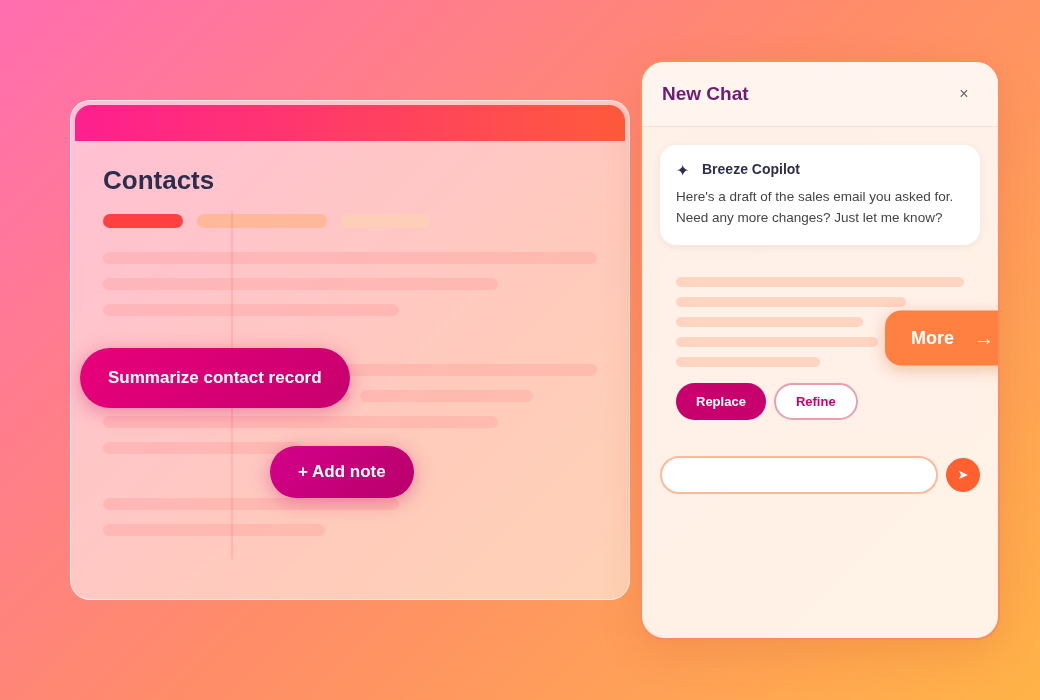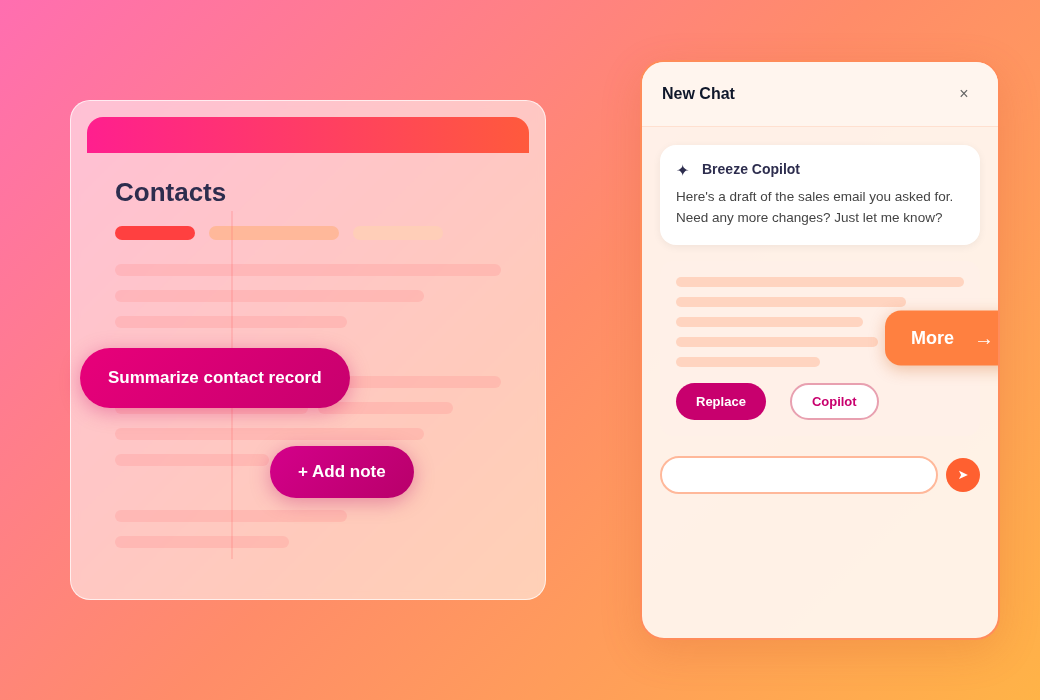--- a/index.html
+++ b/index.html
@@ -20,26 +20,26 @@
       position: relative;
       width: 960px;
       height: 620px;
     }
 
     
     .contacts-card {
       position: absolute;
       left: 30px;
       top: 60px;
-      width: 476px;
+      width: 560px;
       height: 500px;
       background: rgba(255, 255, 255, 0.55);
       border-radius: 20px;
       border: 1.5px solid rgba(255, 255, 255, 0.7);
-      padding: 16px;
+      padding: 4px;
       overflow: hidden;
       backdrop-filter: blur(4px);
     }
 
     .contacts-card-top-bar {
       height: 36px;
       background: linear-gradient(90deg, #ff1f8e, #ff5a3c);
       border-radius: 16px 16px 0 0;
       margin: 0;
     }
@@ -155,23 +155,23 @@
     .chat-header {
       display: flex;
       align-items: center;
       justify-content: space-between;
       padding: 18px 20px;
       background: rgba(255, 245, 238, 0.98);
       border-bottom: 1px solid rgba(255, 140, 90, 0.2);
     }
 
     .chat-header-title {
-      font-size: 16px;
-      font-weight: 700;
-      color: #0f172a;
+      font-size: 19px;
+      font-weight: 700;
+      color: #701a75;
     }
 
     .close-btn {
       width: 28px;
       height: 28px;
       border-radius: 50%;
       background: none;
       border: none;
       cursor: pointer;
       display: flex;
@@ -238,21 +238,21 @@
     }
 
     .draft-line-full { width: 100%; }
     .draft-line-80 { width: 80%; }
     .draft-line-65 { width: 65%; }
     .draft-line-70 { width: 70%; }
     .draft-line-50 { width: 50%; }
 
     .draft-actions {
       display: flex;
-      gap: 24px;
+      gap: 8px;
       margin-top: 12px;
     }
 
     .replace-btn {
       background: #c8006e;
       color: white;
       font-size: 13px;
       font-weight: 700;
       padding: 9px 20px;
       border-radius: 50px;
@@ -424,21 +424,21 @@
       <div class="draft-card">
         <div class="draft-lines">
           <div class="draft-line draft-line-full"></div>
           <div class="draft-line draft-line-80"></div>
           <div class="draft-line draft-line-65"></div>
           <div class="draft-line draft-line-70"></div>
           <div class="draft-line draft-line-50"></div>
         </div>
         <div class="draft-actions">
           <button class="replace-btn">Replace</button>
-          <button class="refine-btn">Copilot</button>
+          <button class="refine-btn">Refine</button>
         </div>
       </div>
 
       <div class="chat-input-row">
         <input class="chat-input" type="text" placeholder="" style="">
         <button class="send-btn">
           <span style="font-size:13px; transform:rotate(0deg);">➤</span>
         </button>
       </div>
 

